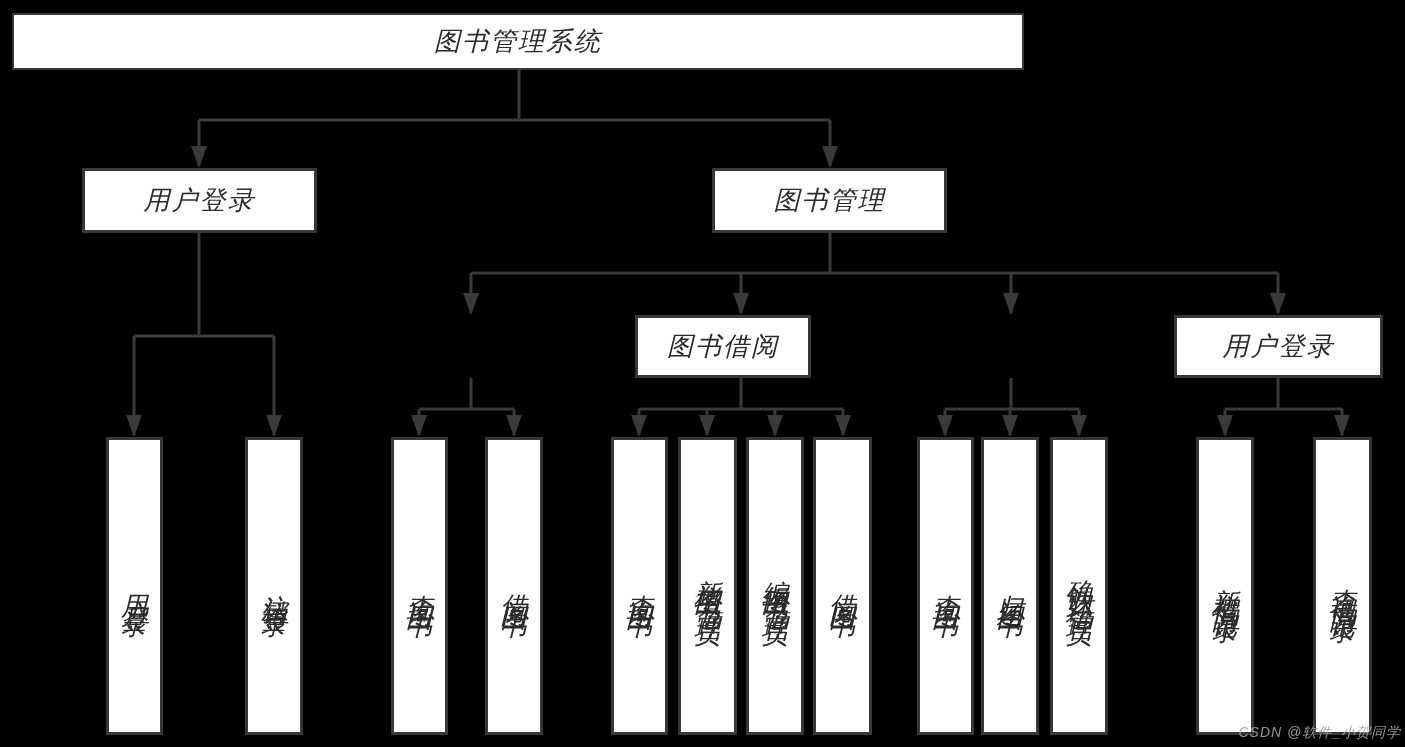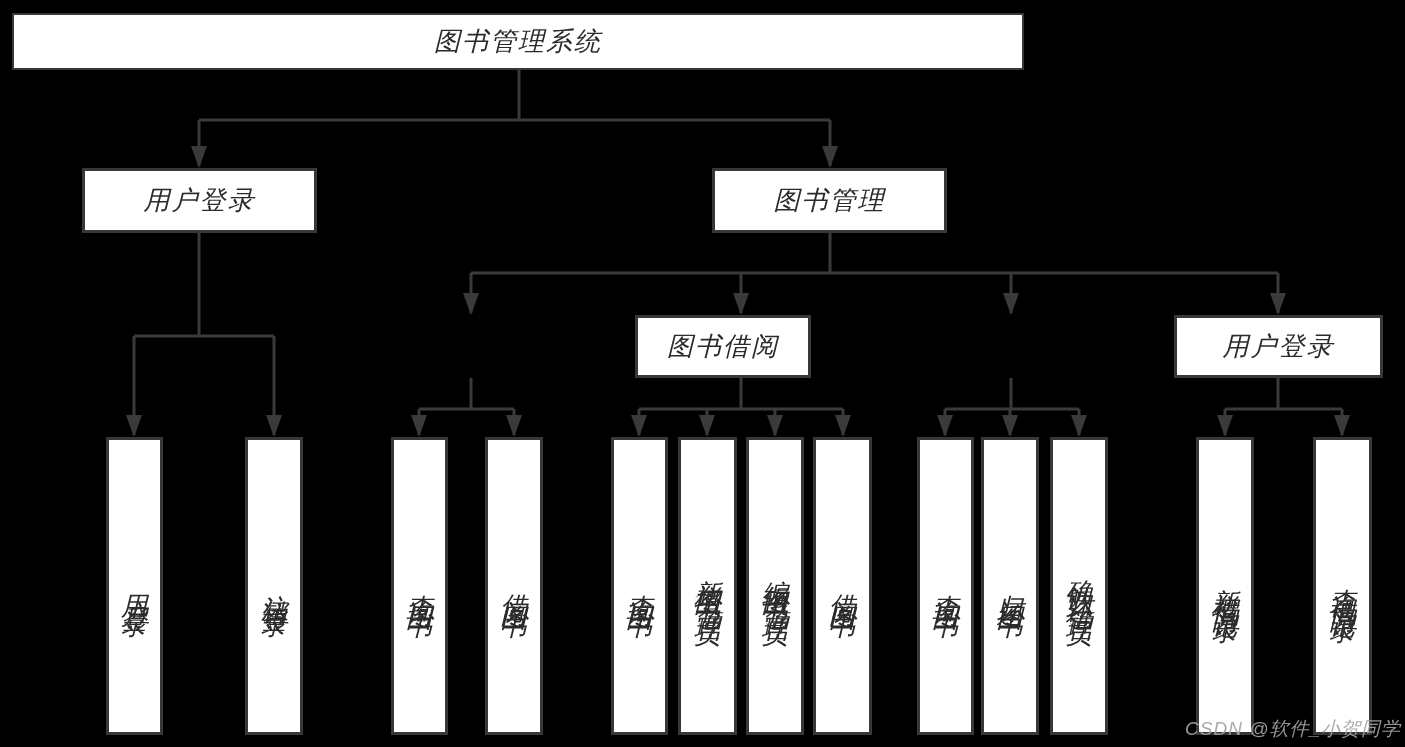--- a/index.html
+++ b/index.html
@@ -33,21 +33,21 @@
     letter-spacing:6px;
     font-size:26px;
     line-height:1;
     white-space:normal;
   }
   #watermark{
     position:absolute;
     right:4px;
     bottom:5px;
     z-index:3;
-    font-size:19px;
+    font-size:14px;
     letter-spacing:1px;
     color:#a3a3a3;
     opacity:0.92;
   }
 </style>
 </head>
 <body>
 
 <div id="canvas">
 

